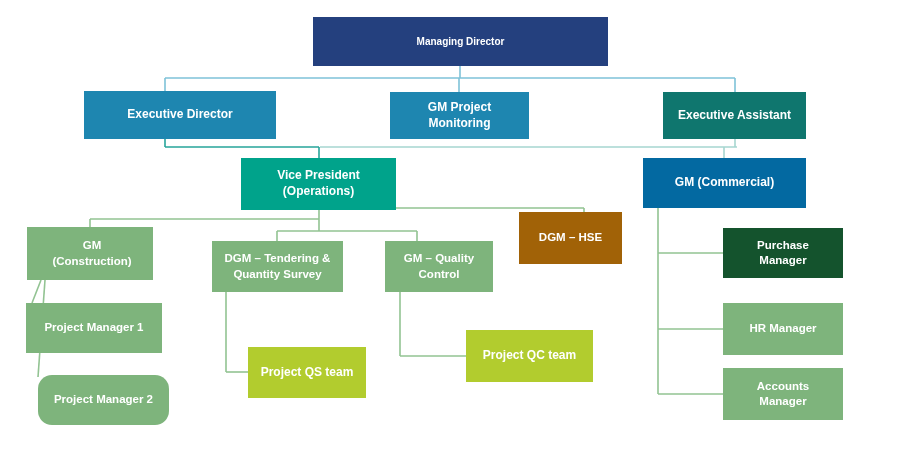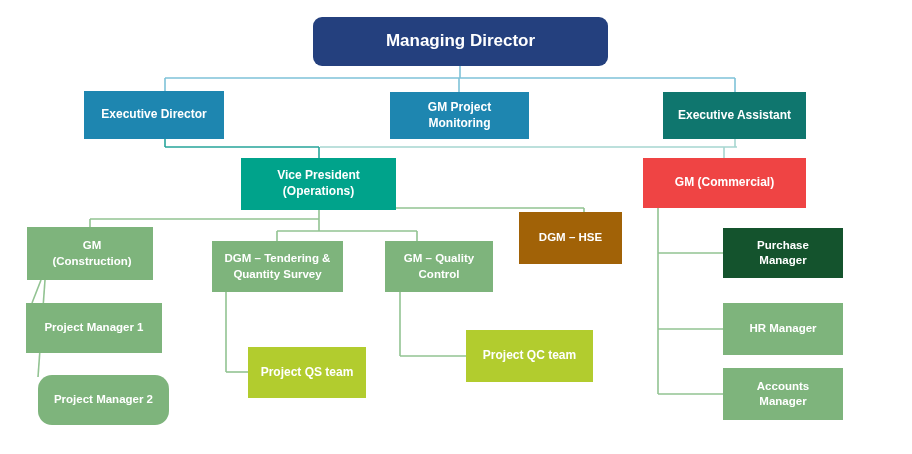--- a/index.html
+++ b/index.html
@@ -11,26 +11,26 @@
   #wires line{fill:none;stroke-width:1.6px;}
   .st-blue{stroke:var(--conn_blue);}
   .st-teal{stroke:var(--conn_teal);}
   .st-teal-light{stroke:var(--conn_teal_light);}
   .st-green{stroke:var(--conn_green);}
   .node{
     position:absolute;z-index:2;display:flex;align-items:center;justify-content:center;
     text-align:center;color:#ffffff;font-weight:bold;line-height:1.32;
     white-space:pre-line;padding:2px 4px;box-sizing:border-box;
   }
-  .fs-lg{font-size:17px;border-radius:9px;}
+  .fs-lg{font-size:10px;}
   .fs-md{font-size:12px;}
   .fs-sm{font-size:11.5px;}
   
   #n-managing-director{left:313px;top:17px;width:295px;height:49px;}
-  #n-executive-director{left:84px;top:91px;width:140px;height:48px;}
+  #n-executive-director{left:84px;top:91px;width:192px;height:48px;}
   #n-gm-project-monitoring{left:390px;top:92px;width:139px;height:47px;}
   #n-executive-assistant{left:663px;top:92px;width:143px;height:47px;}
   #n-vice-president-operations{left:241px;top:158px;width:155px;height:52px;}
   #n-gm-commercial{left:643px;top:158px;width:163px;height:50px;}
   #n-gm-construction{left:27px;top:227px;width:126px;height:53px;}
   #n-dgm-tendering{left:212px;top:241px;width:131px;height:51px;}
   #n-gm-quality-control{left:385px;top:241px;width:108px;height:51px;}
   #n-dgm-hse{left:519px;top:212px;width:103px;height:52px;}
   #n-project-manager-1{left:26px;top:303px;width:136px;height:50px;}
   #n-project-manager-2{left:38px;top:375px;width:131px;height:50px;}
@@ -85,21 +85,21 @@
     <line class="st-green" x1="658" y1="394" x2="723" y2="394"></line>
   </svg>
 
   <div class="node fs-lg" id="n-managing-director" style="background: rgb(36, 64, 126);"><span>Managing Director</span></div>
   <div class="node fs-md" id="n-executive-director" style="background: rgb(30, 134, 176);"><span>Executive Director</span></div>
   <div class="node fs-md" id="n-gm-project-monitoring" style="background: rgb(30, 134, 176);"><span>GM Project
 Monitoring</span></div>
   <div class="node fs-md" id="n-executive-assistant" style="background: #0f766e;"><span>Executive Assistant</span></div>
   <div class="node fs-md" id="n-vice-president-operations" style="background: rgb(0, 163, 139);"><span>Vice President
 (Operations)</span></div>
-  <div class="node fs-md" id="n-gm-commercial" style="background: #ef4444;"><span>GM (Commercial)</span></div>
+  <div class="node fs-md" id="n-gm-commercial" style="background: #0369a1;"><span>GM (Commercial)</span></div>
   <div class="node fs-sm" id="n-gm-construction" style="background: rgb(126, 180, 124); padding-left: 8px;"><span>GM
 (Construction)</span></div>
   <div class="node fs-sm" id="n-dgm-tendering" style="background: rgb(126, 180, 124);"><span>DGM – Tendering &amp;
 Quantity Survey</span></div>
   <div class="node fs-sm" id="n-gm-quality-control" style="background: rgb(126, 180, 124);"><span>GM – Quality
 Control</span></div>
   <div class="node fs-sm" id="n-dgm-hse" style="background: #a16207;"><span>DGM – HSE</span></div>
   <div class="node fs-sm" id="n-project-manager-1" style="background: rgb(126, 180, 124);"><span>Project Manager 1</span></div>
   <div class="node fs-sm" id="n-project-manager-2" style="background: rgb(126, 180, 124); border-radius: 14px;"><span>Project Manager 2</span></div>
   <div class="node fs-md" id="n-project-qs-team" style="background: rgb(178, 204, 46);"><span>Project QS team</span></div>

